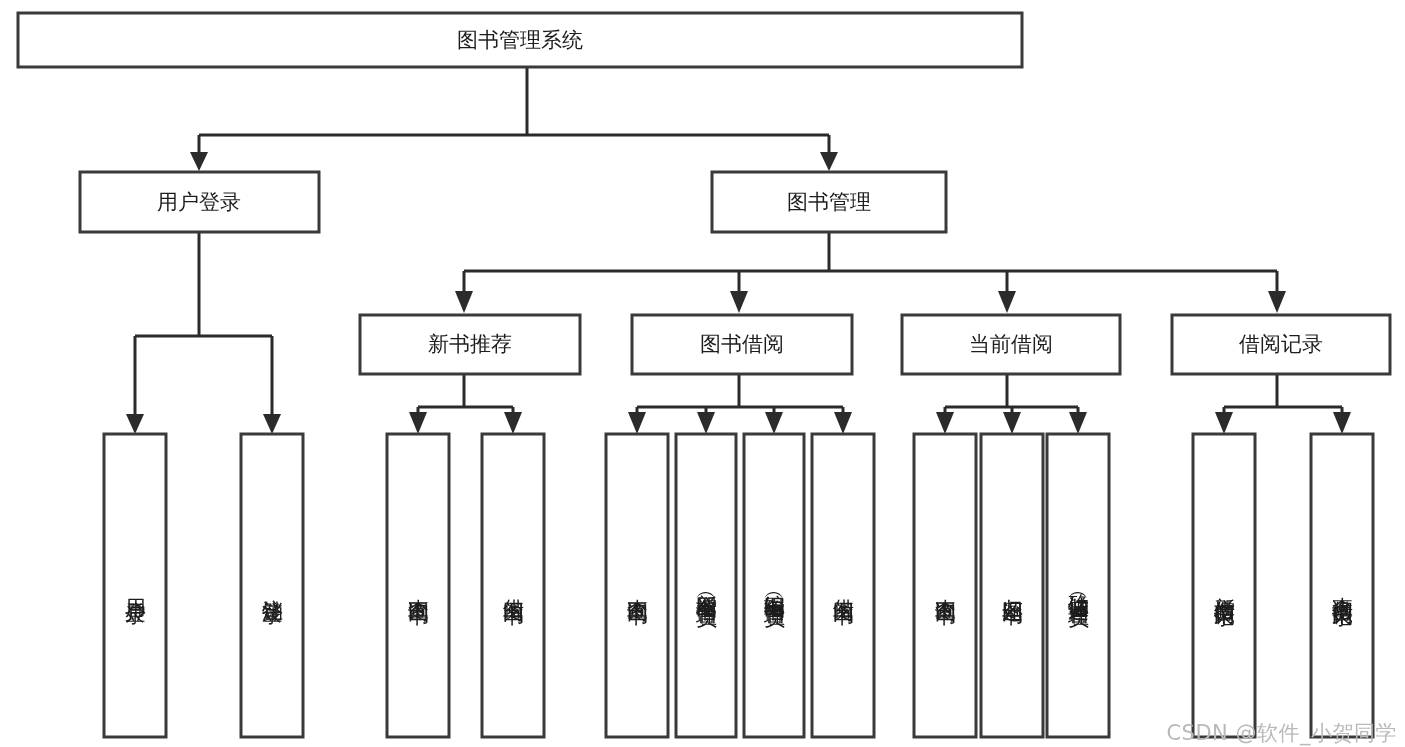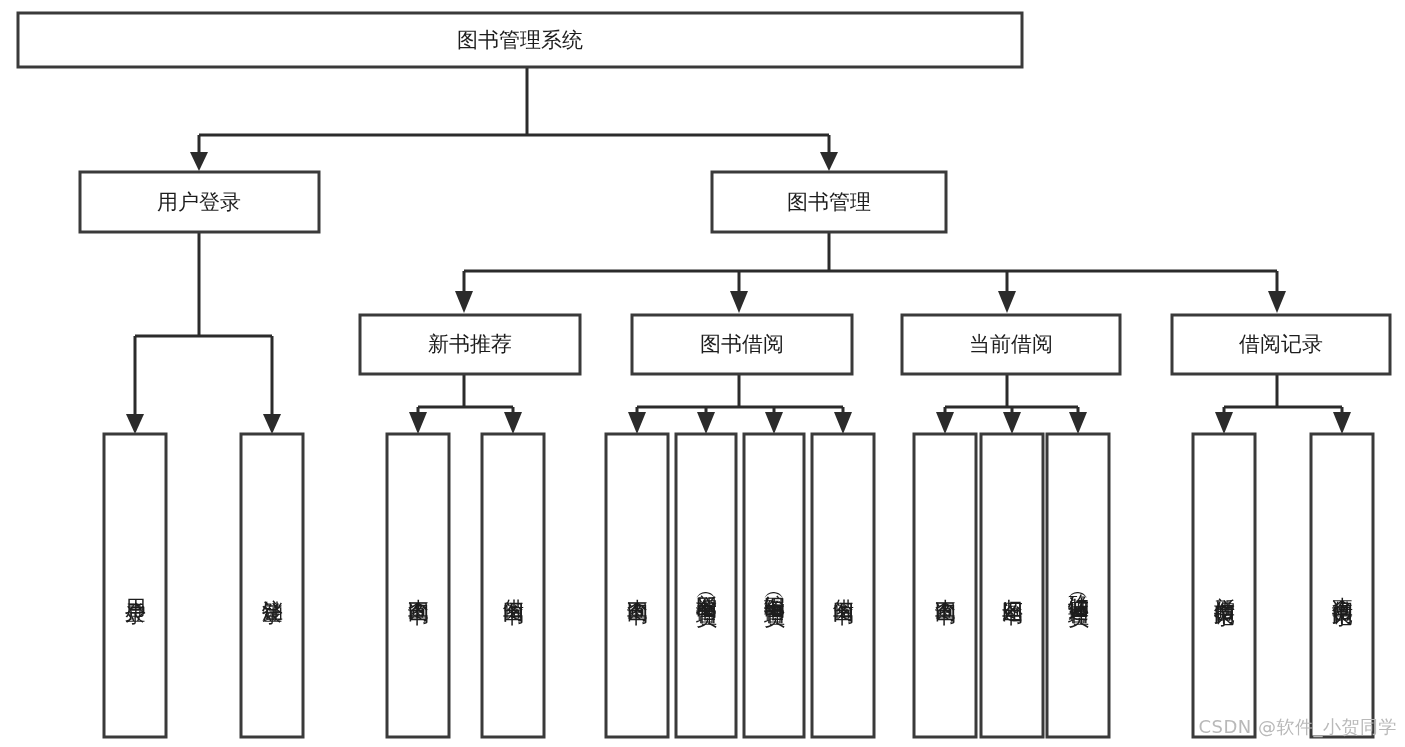--- a/index.html
+++ b/index.html
@@ -56,23 +56,23 @@
     line-height: 1.18;
     color: #1d1d1d;
     letter-spacing: 2px;
     text-align: center;
     white-space: nowrap;
     pointer-events: none;
   }
   .watermark {
     position: absolute;
     right: 8px;
-    bottom: 8px;
-    font-family: "DejaVu Sans", "Liberation Sans", sans-serif;
-    font-size: 18px;
+    bottom: 0;
+    font-family: "DejaVu Sans", "Liberation Sans", sans-serif;
+    font-size: 21px;
     color: #b9b9b9;
     white-space: nowrap;
     letter-spacing: 0.5px;
   }
 </style>
 </head>
 <body>
 
 <div id="diagram-root">
 

